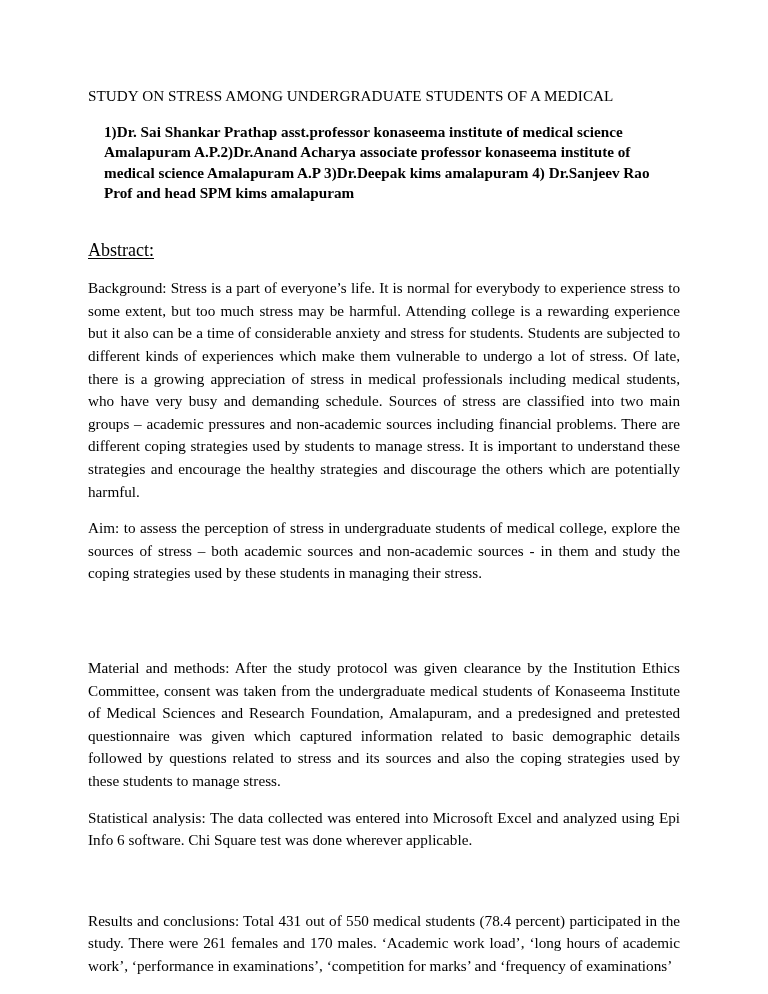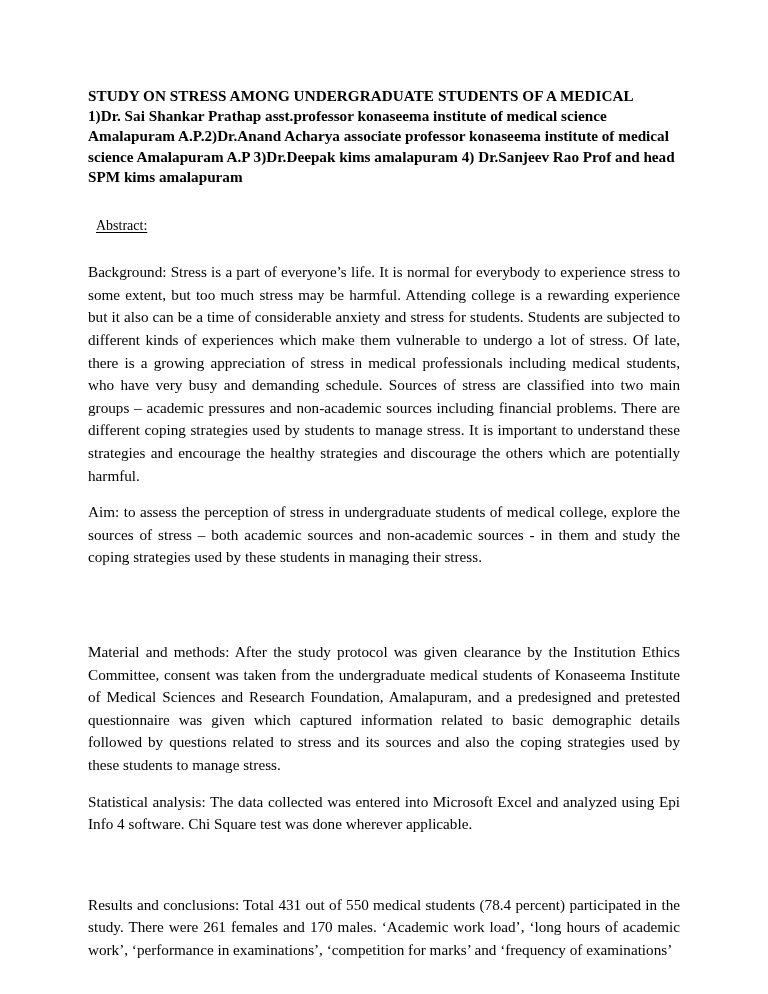--- a/index.html
+++ b/index.html
@@ -25,40 +25,40 @@
   #content {
     position: absolute;
     left: 88px;
     top: 86px;
     width: 592px;
   }
 
   
   .doc-title {
     font-size: 15.2px;
-    font-weight: bold;
+    font-weight: normal;
     line-height: 20.2px;
     text-align: left;
     margin: 0;
     letter-spacing: 0.05px;
   }
   .doc-authors {
     font-size: 15.2px;
     font-weight: bold;
     line-height: 20.2px;
     text-align: left;
-    margin: 0;
+    margin: 16px;
     letter-spacing: 0.01px;
   }
 
   
   .section-heading {
-    font-size: 14px;
+    font-size: 18px;
     line-height: 20.2px;
-    margin: 8px;
+    margin: 0;
     text-align: left;
   }
   .section-heading .u {
     text-decoration: underline;
     text-underline-offset: 1.5px;
   }
 
   
   .para {
     font-size: 15.2px;
@@ -102,20 +102,20 @@
 
     <div class="sp-big"></div>
 
 
     <div class="sp-para"></div>
 
     <p class="para">Material and methods: After the study protocol was given clearance by the Institution Ethics Committee, consent was taken from the undergraduate medical students of Konaseema Institute of Medical Sciences and Research Foundation, Amalapuram, and a predesigned and pretested questionnaire was given which captured information related to basic demographic details followed by questions related to stress and its sources and also the coping strategies used by these students to manage stress.</p>
 
     <div class="sp-para"></div>
 
-    <p class="para">Statistical analysis: The data collected was entered into Microsoft Excel and analyzed using Epi Info 4 software. Chi Square test was done wherever applicable.</p>
+    <p class="para">Statistical analysis: The data collected was entered into Microsoft Excel and analyzed using Epi Info 6 software. Chi Square test was done wherever applicable.</p>
 
     <div class="sp-big"></div>
 
     <p class="para">Results and conclusions: Total 431 out of 550 medical students (78.4 percent) participated in the study. There were 261 females and 170 males. ‘Academic work load’, ‘long hours of academic work’, ‘performance in examinations’, ‘competition for marks’ and ‘frequency of examinations’</p>
 
   </div>
 </div>
 
 </body></html>

